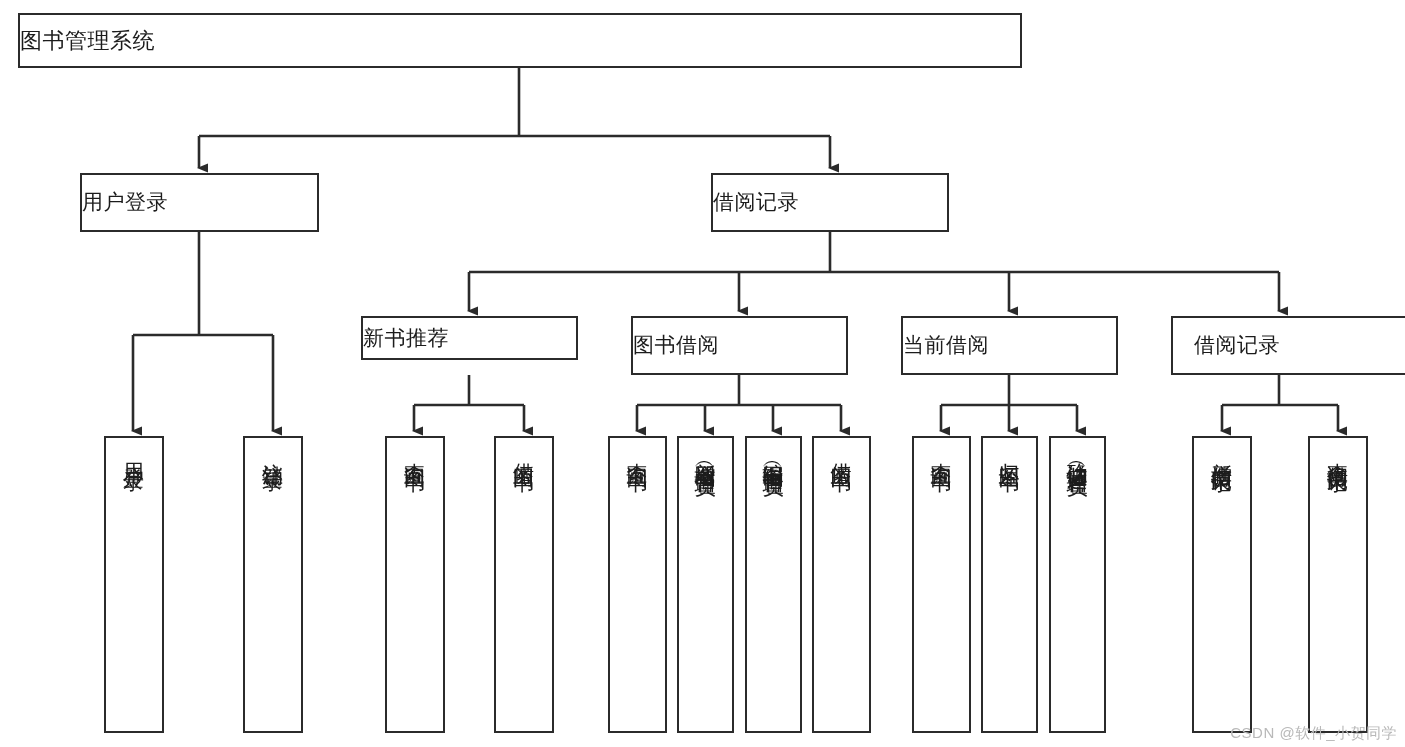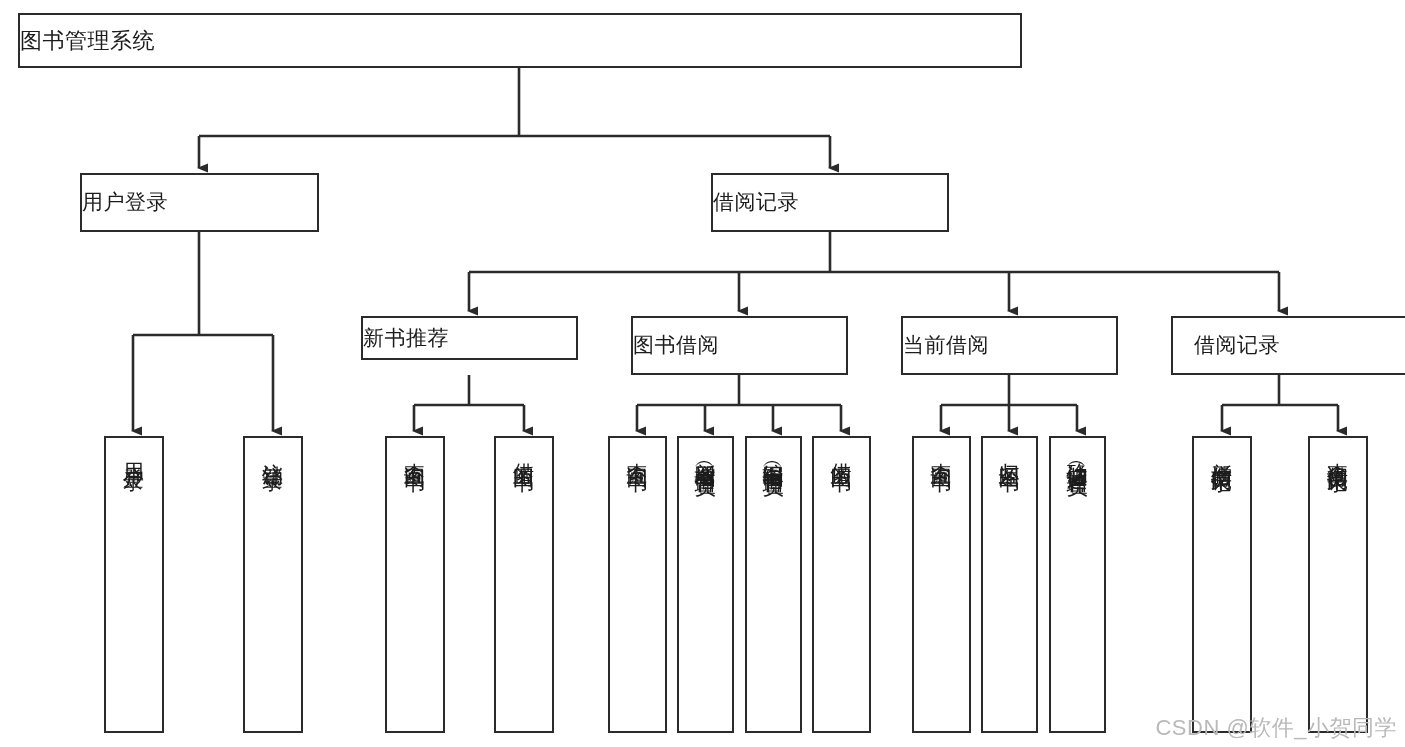--- a/index.html
+++ b/index.html
@@ -56,21 +56,21 @@
     line-height:1.0;
     white-space:nowrap;
   }
   .node.v.tall .lbl{
     letter-spacing:2px;
   }
   .watermark{
     position:absolute;
     right:8px;
     bottom:4px;
-    font-size:22px;
+    font-size:15px;
     color:#b9b9b9;
     letter-spacing:0.5px;
     white-space:nowrap;
     user-select:none;
   }
 </style>
 </head>
 <body>
 
 <div id="stage">

